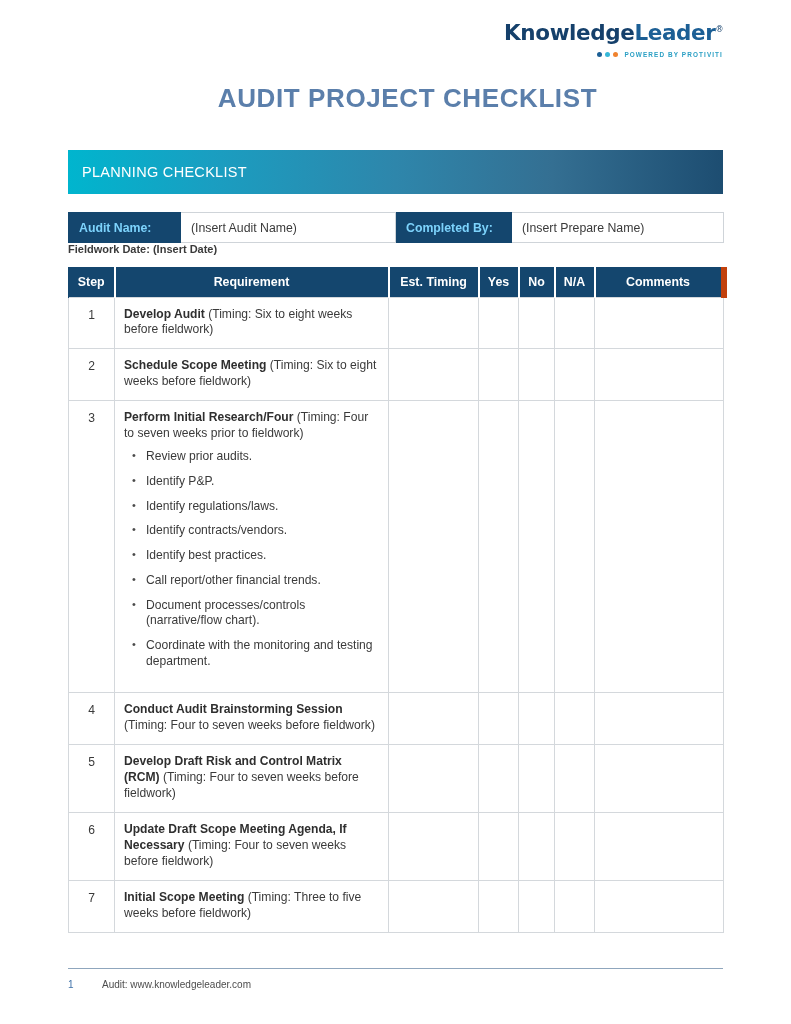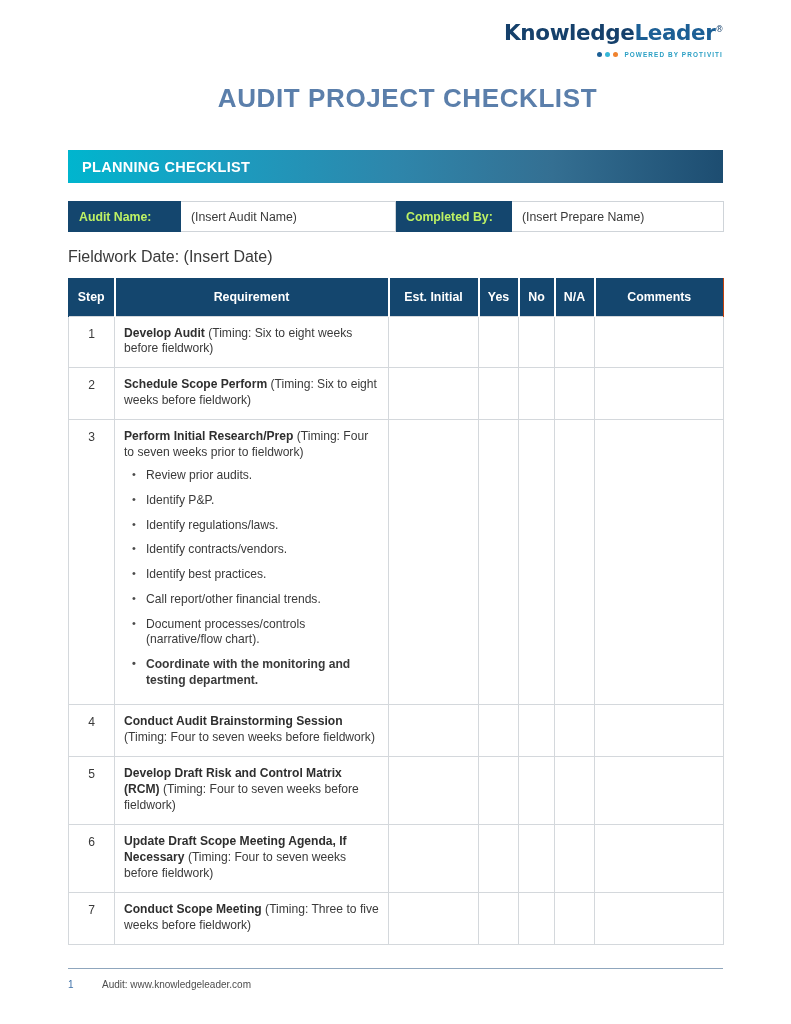--- a/index.html
+++ b/index.html
@@ -74,85 +74,84 @@
   
   .content {
     position: absolute;
     left: 68px;
     top: 150px;
     width: 655px;
   }
 
   
   .section-banner {
-    height: 33px;
+    height: 44px;
     background: linear-gradient(to right, #00b5ce 0%, #1a9ec1 22%, #2e86ab 50%, #346f92 74%, #1d4d71 100%);
     display: flex;
     align-items: center;
     padding-left: 14px;
     color: #ffffff;
     font-size: 14.5px;
-    font-weight: bold;
+    font-weight: normal;
     letter-spacing: 0.3px;
   }
 
   
   table { border-collapse: collapse; }
   .info-table {
     margin-top: 18px;
     width: 655px;
     table-layout: fixed;
   }
   .info-table td {
     border: 1px solid #cfd4d9;
     height: 30px;
     padding: 3px 10px;
     font-size: 12.3px;
     vertical-align: middle;
   }
   .info-table td.lbl {
     background: #14466e;
-    color: #bef264;
+    color: #7dd3fc;
     font-weight: bold;
     border-color: #14466e;
   }
   .info-table td.blank { border-top-color: #ffffff; }
   .c-lbl1 { width: 112px; }
   .c-val1 { width: 215px; }
   .c-lbl2 { width: 116px; }
   .c-val2 { width: 212px; }
 
   
   .fieldwork {
-    margin-top: 16px;
-    font-size: 16px;
-    font-weight: normal;
+    font-size: 11px;
+    font-weight: bold;
     color: #3a3a3a;
   }
 
   
   .check-table {
     margin-top: 12px;
     width: 655px;
     table-layout: fixed;
   }
   .check-table thead th {
     background: #14466e;
     color: #ffffff;
     font-size: 12.4px;
     font-weight: bold;
-    height: 38px;
+    height: 30px;
     padding: 2px 4px;
     text-align: center;
     border-left: 2px solid #ffffff;
     border-right: 2px solid #ffffff;
     vertical-align: middle;
   }
   .check-table thead th:first-child { border-left: 1px solid #14466e; }
-  .check-table thead th:last-child { border-right: 1px solid #c2410c; }
+  .check-table thead th:last-child { border-right: 6px solid #c2410c; }
   .check-table tbody td {
     border: 1px solid #d4d8dc;
     font-size: 12.1px;
     padding: 9px 9px 10px 9px;
     vertical-align: top;
     line-height: 1.32;
   }
   .check-table tbody td.step {
     text-align: center;
     padding-top: 10px;
@@ -170,21 +169,21 @@
   ul.bullets {
     margin: 7px 0 0 0;
     padding-left: 22px;
     list-style: none;
   }
   ul.bullets li {
     position: relative;
     margin-bottom: 9px;
     line-height: 1.3;
   }
-  ul.bullets li:last-child { margin-bottom: 6px; font-weight: bold; }
+  ul.bullets li:last-child { margin-bottom: 13px; }
   ul.bullets li:before {
     content: "\2022";
     position: absolute;
     left: -14px;
     top: -1px;
     font-size: 11px;
     color: #4a4a4a;
   }
 
   
@@ -262,21 +261,21 @@
           <col class="col-time">
         <col class="col-yes">
           <col class="col-no">
           <col class="col-na">
           <col class="col-cmt">
       </colgroup>
       <thead>
         <tr>
           <th>Step</th>
           <th>Requirement</th>
-          <th>Est. Initial</th>
+          <th>Est. Timing</th>
           <th>Yes</th>
           <th>No</th>
           <th>N/A</th>
           <th>Comments</th>
         </tr>
       </thead>
       <tbody id="checklist-body">
           <tr>
             <td class="step">1</td>
             <td class="req">
@@ -284,32 +283,32 @@
             </td>
             <td></td>
             <td></td>
             <td></td>
             <td></td>
             <td></td>
           </tr>
           <tr>
             <td class="step">2</td>
             <td class="req">
-              <p class="req-head"><b>Schedule Scope Perform</b> (Timing: Six to eight weeks before fieldwork)</p>
+              <p class="req-head"><b>Schedule Scope Meeting</b> (Timing: Six to eight weeks before fieldwork)</p>
             </td>
             <td></td>
             <td></td>
             <td></td>
             <td></td>
             <td></td>
           </tr>
           <tr>
             <td class="step">3</td>
             <td class="req">
-              <p class="req-head"><b>Perform Initial Research/Prep</b> (Timing: Four to seven weeks prior to fieldwork)</p>
+              <p class="req-head"><b>Perform Initial Research/Four</b> (Timing: Four to seven weeks prior to fieldwork)</p>
               <ul class="bullets">
                 <li>Review prior audits.</li>
                 <li>Identify P&amp;P.</li>
                 <li>Identify regulations/laws.</li>
                 <li>Identify contracts/vendors.</li>
                 <li>Identify best practices.</li>
                 <li>Call report/other financial trends.</li>
                 <li>Document processes/controls (narrative/flow chart).</li>
                 <li>Coordinate with the monitoring and testing department.</li>
               </ul>
@@ -349,21 +348,21 @@
             </td>
             <td></td>
             <td></td>
             <td></td>
             <td></td>
             <td></td>
           </tr>
           <tr>
             <td class="step">7</td>
             <td class="req">
-              <p class="req-head"><b>Conduct Scope Meeting</b> (Timing: Three to five weeks before fieldwork)</p>
+              <p class="req-head"><b>Initial Scope Meeting</b> (Timing: Three to five weeks before fieldwork)</p>
             </td>
             <td></td>
             <td></td>
             <td></td>
             <td></td>
             <td></td>
           </tr>
         </tbody>
     </table>
 

